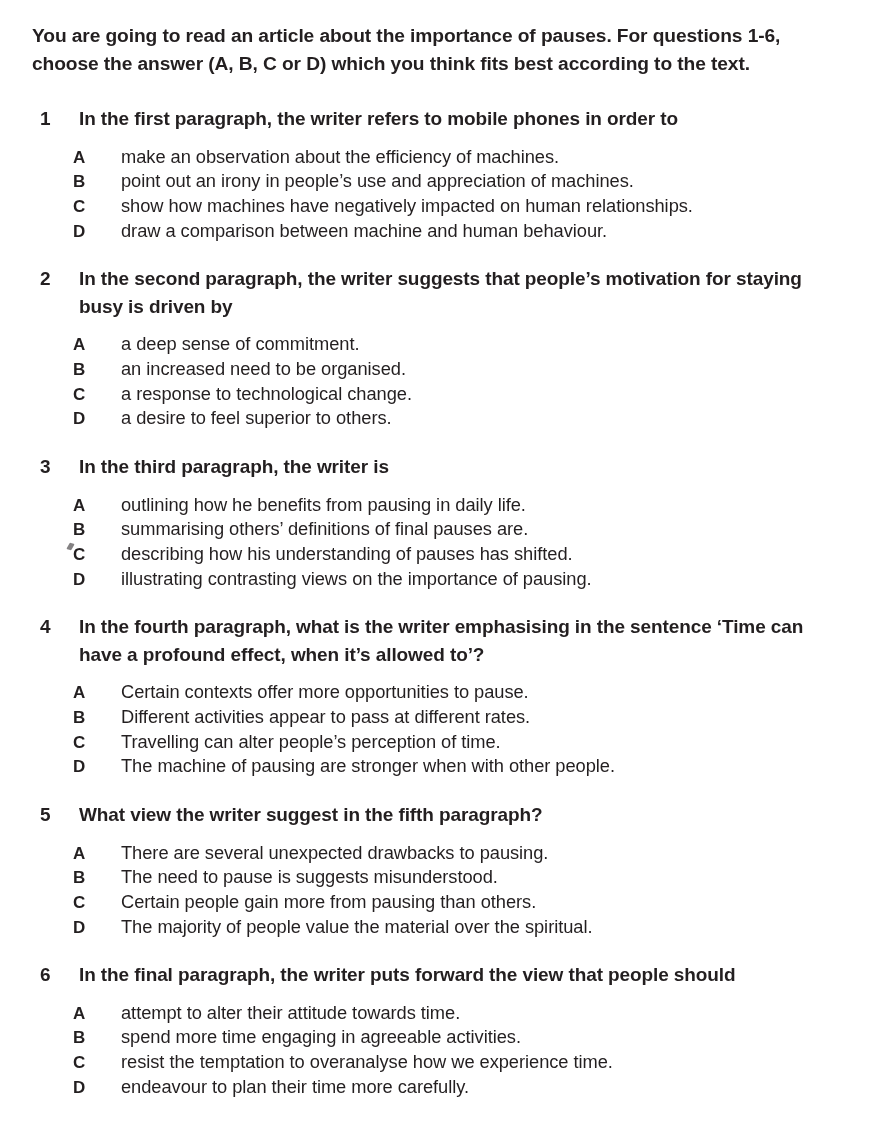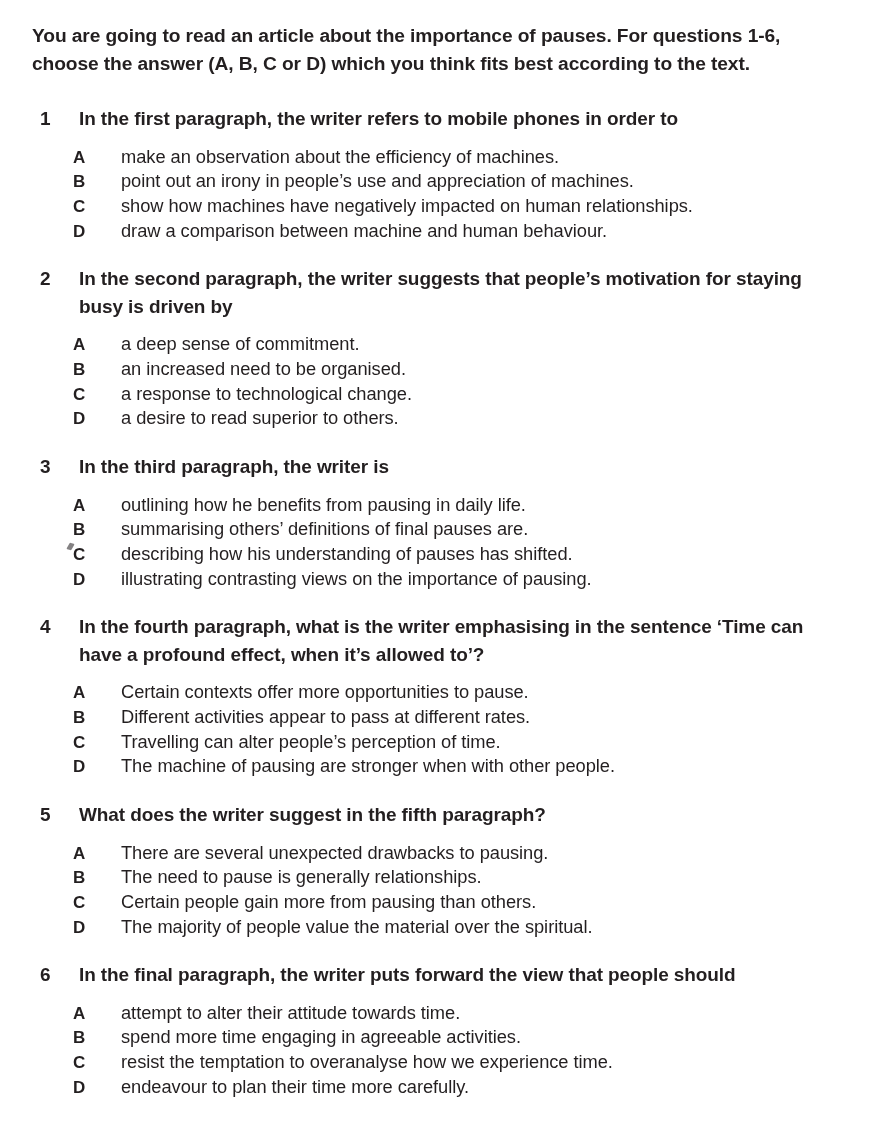--- a/index.html
+++ b/index.html
@@ -156,21 +156,21 @@
           <li class="option">
             <span class="opt-letter">B</span>
             <span class="opt-text">an increased need to be organised.</span>
           </li>
           <li class="option">
             <span class="opt-letter">C</span>
             <span class="opt-text">a response to technological change.</span>
           </li>
           <li class="option">
             <span class="opt-letter">D</span>
-            <span class="opt-text">a desire to read superior to others.</span>
+            <span class="opt-text">a desire to feel superior to others.</span>
           </li>
         </ul>
       </div>
       <div class="question-block">
         <div class="question-head">
           <span class="q-number">3</span>
           <span class="q-text">In the third paragraph, the writer is</span>
         </div>
         <ul class="options">
           <li class="option">
@@ -212,30 +212,30 @@
           </li>
           <li class="option">
             <span class="opt-letter">D</span>
             <span class="opt-text">The machine of pausing are stronger when with other people.</span>
           </li>
         </ul>
       </div>
       <div class="question-block">
         <div class="question-head">
           <span class="q-number">5</span>
-          <span class="q-text">What does the writer suggest in the fifth paragraph?</span>
+          <span class="q-text">What view the writer suggest in the fifth paragraph?</span>
         </div>
         <ul class="options">
           <li class="option">
             <span class="opt-letter">A</span>
             <span class="opt-text">There are several unexpected drawbacks to pausing.</span>
           </li>
           <li class="option">
             <span class="opt-letter">B</span>
-            <span class="opt-text">The need to pause is generally relationships.</span>
+            <span class="opt-text">The need to pause is suggests misunderstood.</span>
           </li>
           <li class="option">
             <span class="opt-letter">C</span>
             <span class="opt-text">Certain people gain more from pausing than others.</span>
           </li>
           <li class="option">
             <span class="opt-letter">D</span>
             <span class="opt-text">The majority of people value the material over the spiritual.</span>
           </li>
         </ul>

